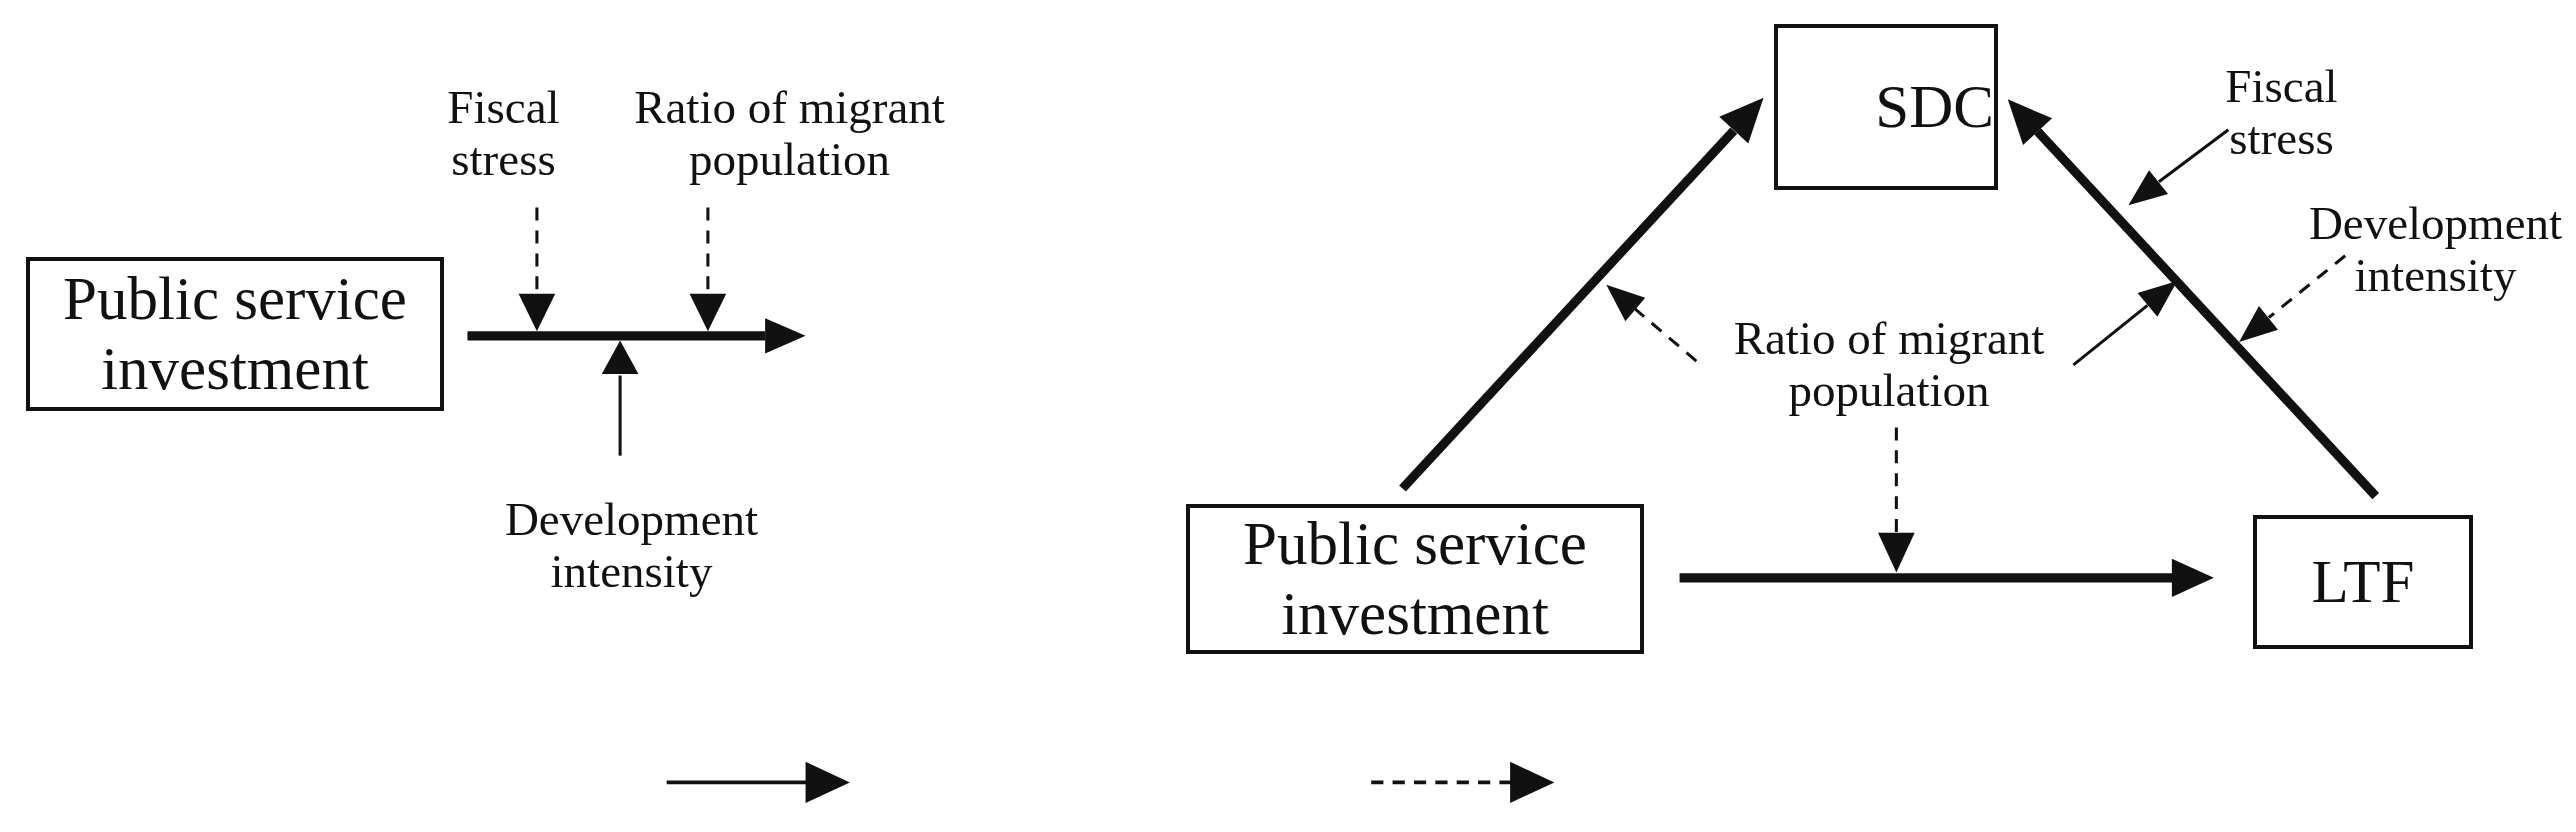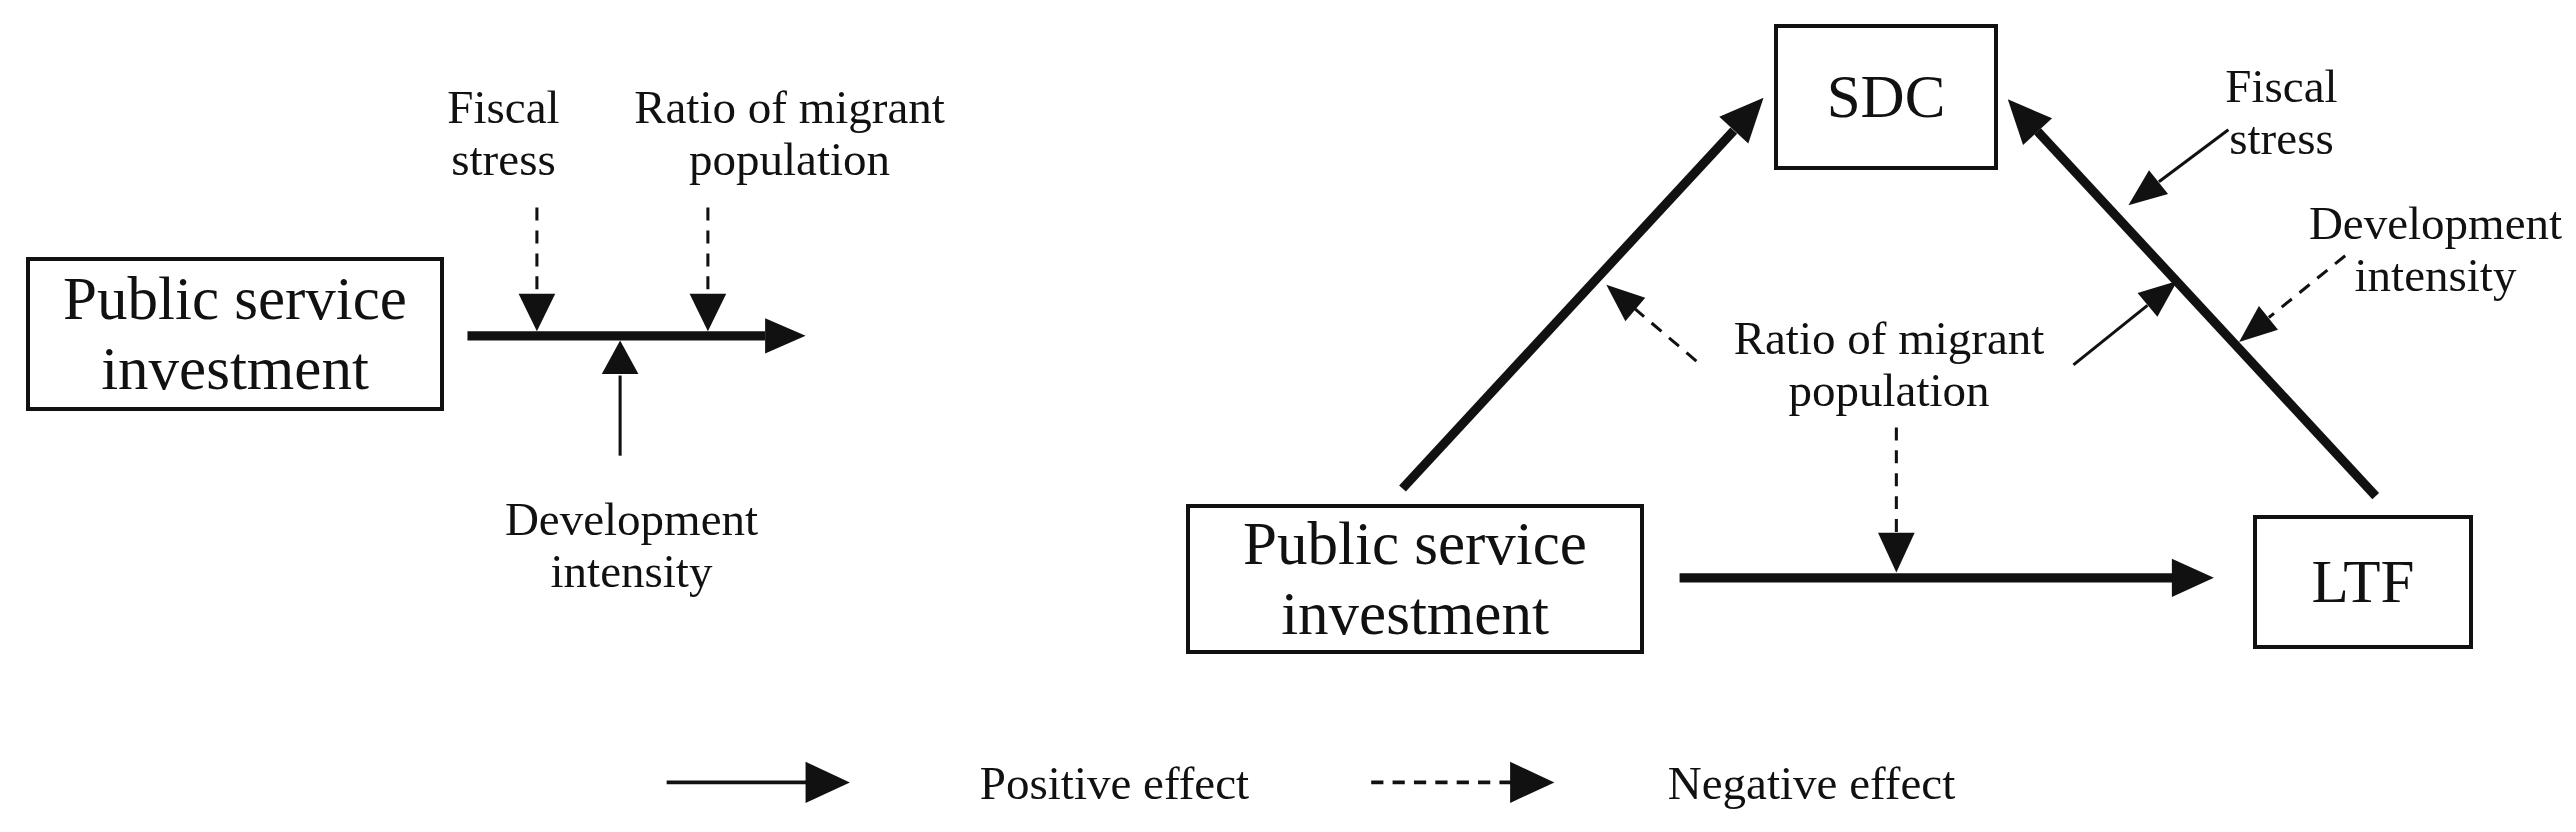--- a/index.html
+++ b/index.html
@@ -127,21 +127,21 @@
   </div>
   <div class="lbl" style="left:614px; top:81px; width:351px;">
     <span>Ratio of migrant</span>
     <span>population</span>
   </div>
   <div class="lbl" style="left:456px; top:493px; width:351px;">
     <span>Development</span>
     <span>intensity</span>
   </div>
 
-  <div class="node" style="left:1774px; top:24.4px; width:224px; height:146px;">
+  <div class="node" style="left:1774px; top:24.4px; width:224px; height:166px;align-items:flex-end;">
     <span>SDC</span>
   </div>
   <div class="node" style="left:1186px; top:504px; width:458px; height:150px;">
     <span>Public service</span>
     <span>investment</span>
   </div>
   <div class="node" style="left:2245px; top:515px; width:220px; height:134px;margin-left:8px;">
     <span>LTF</span>
   </div>
 
@@ -151,17 +151,15 @@
   </div>
   <div class="lbl" style="left:2298px; top:197px; width:275px;">
     <span>Development</span>
     <span>intensity</span>
   </div>
   <div class="lbl" style="left:1698px; top:312px; width:382px;">
     <span>Ratio of migrant</span>
     <span>population</span>
   </div>
 
-  <div class="lbl" style="left:962px; top:757px; width:305px;">Positive effect</div>
-  <div class="lbl" style="left:1659px; top:757px; width:305px;">Negative effect</div>
 
 </div>
 
 
 </body></html>

